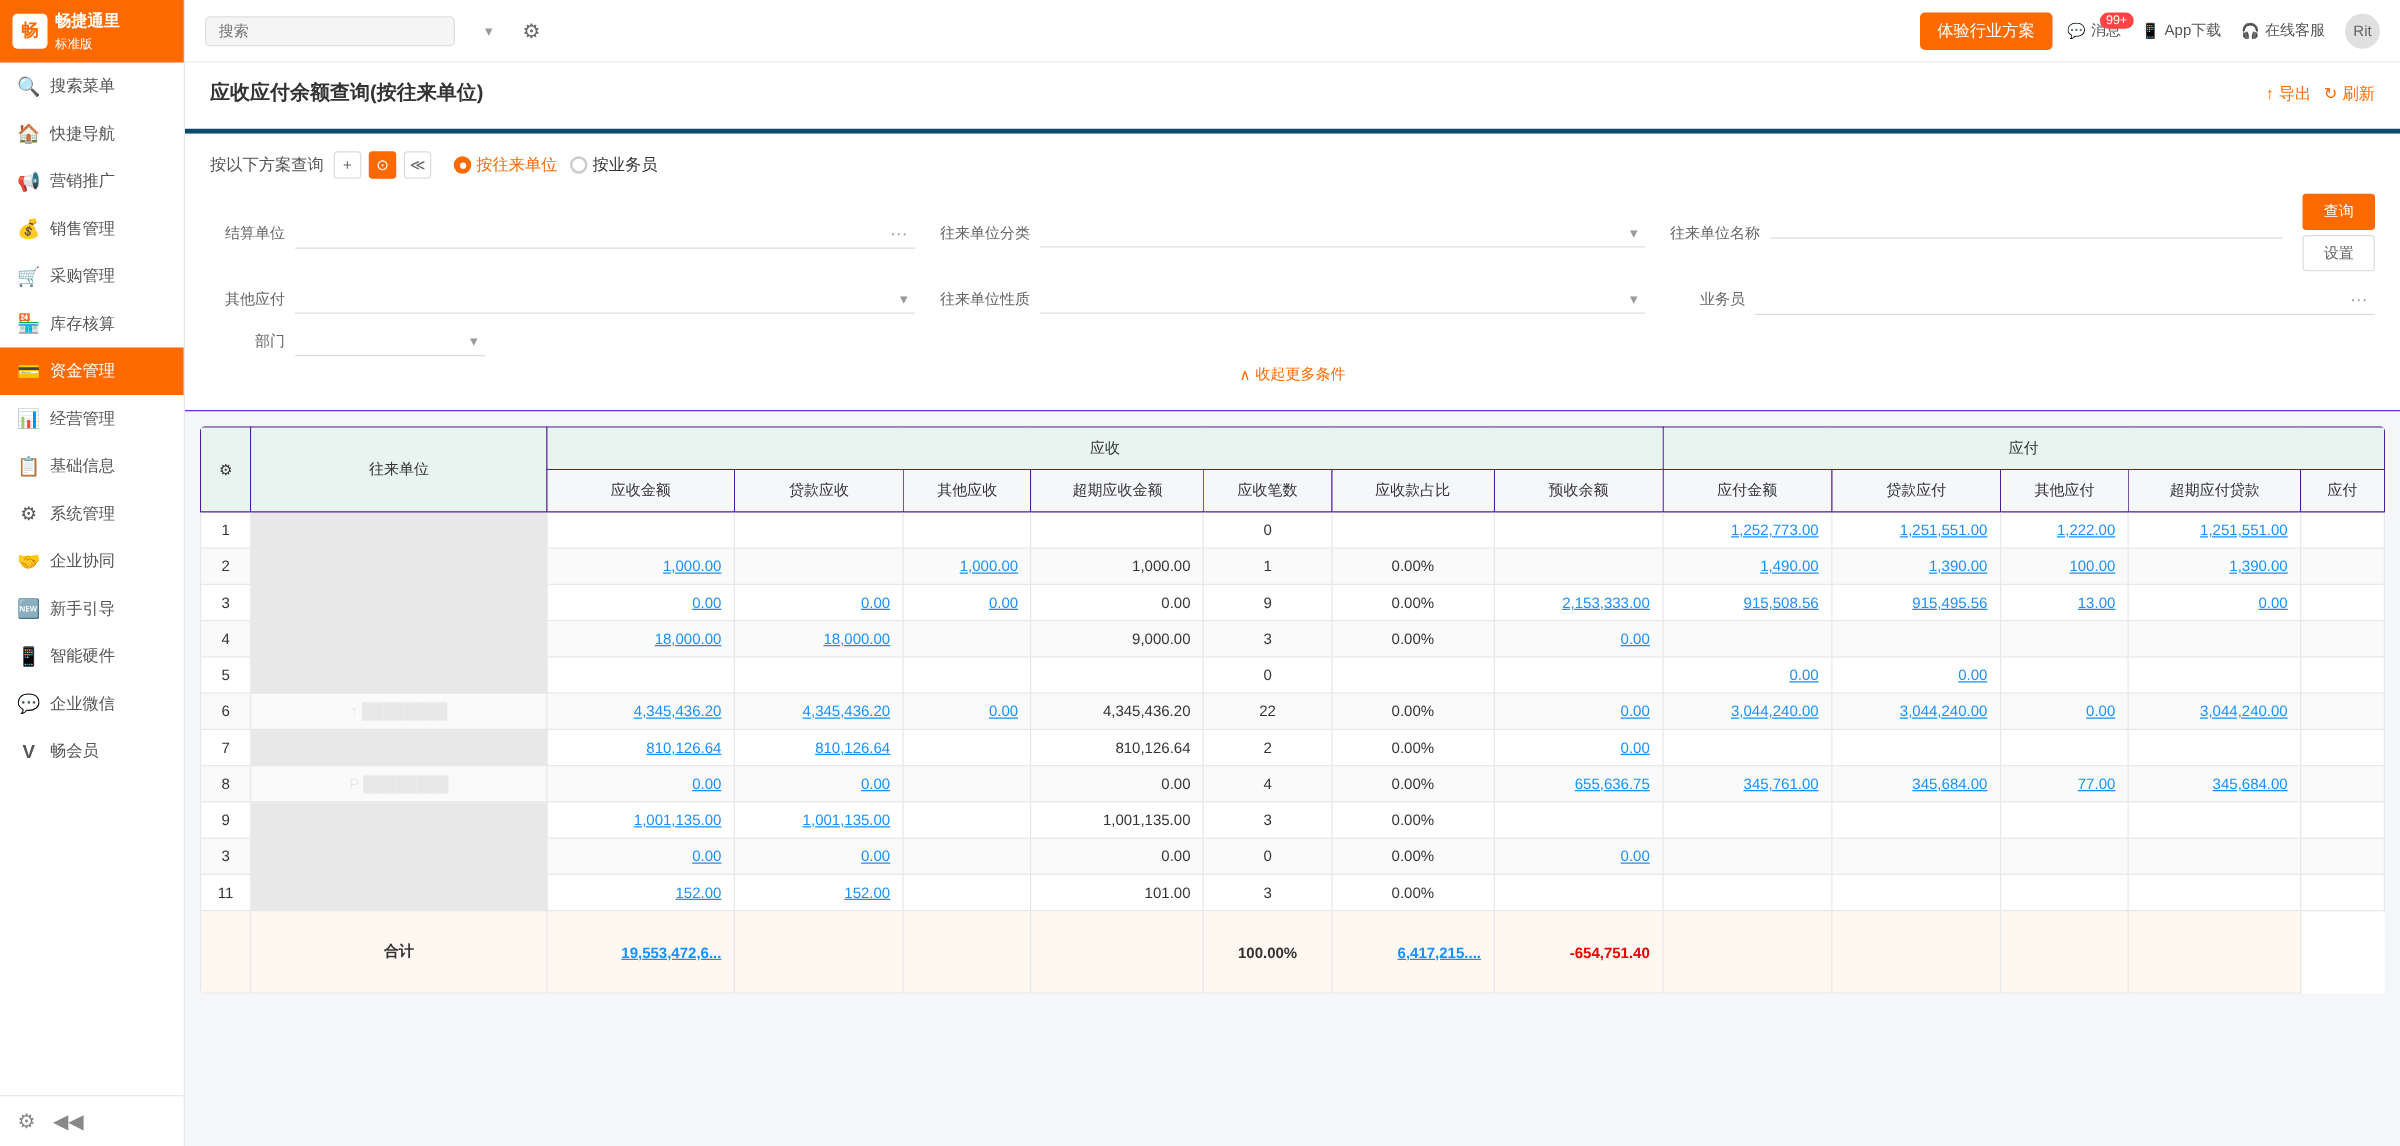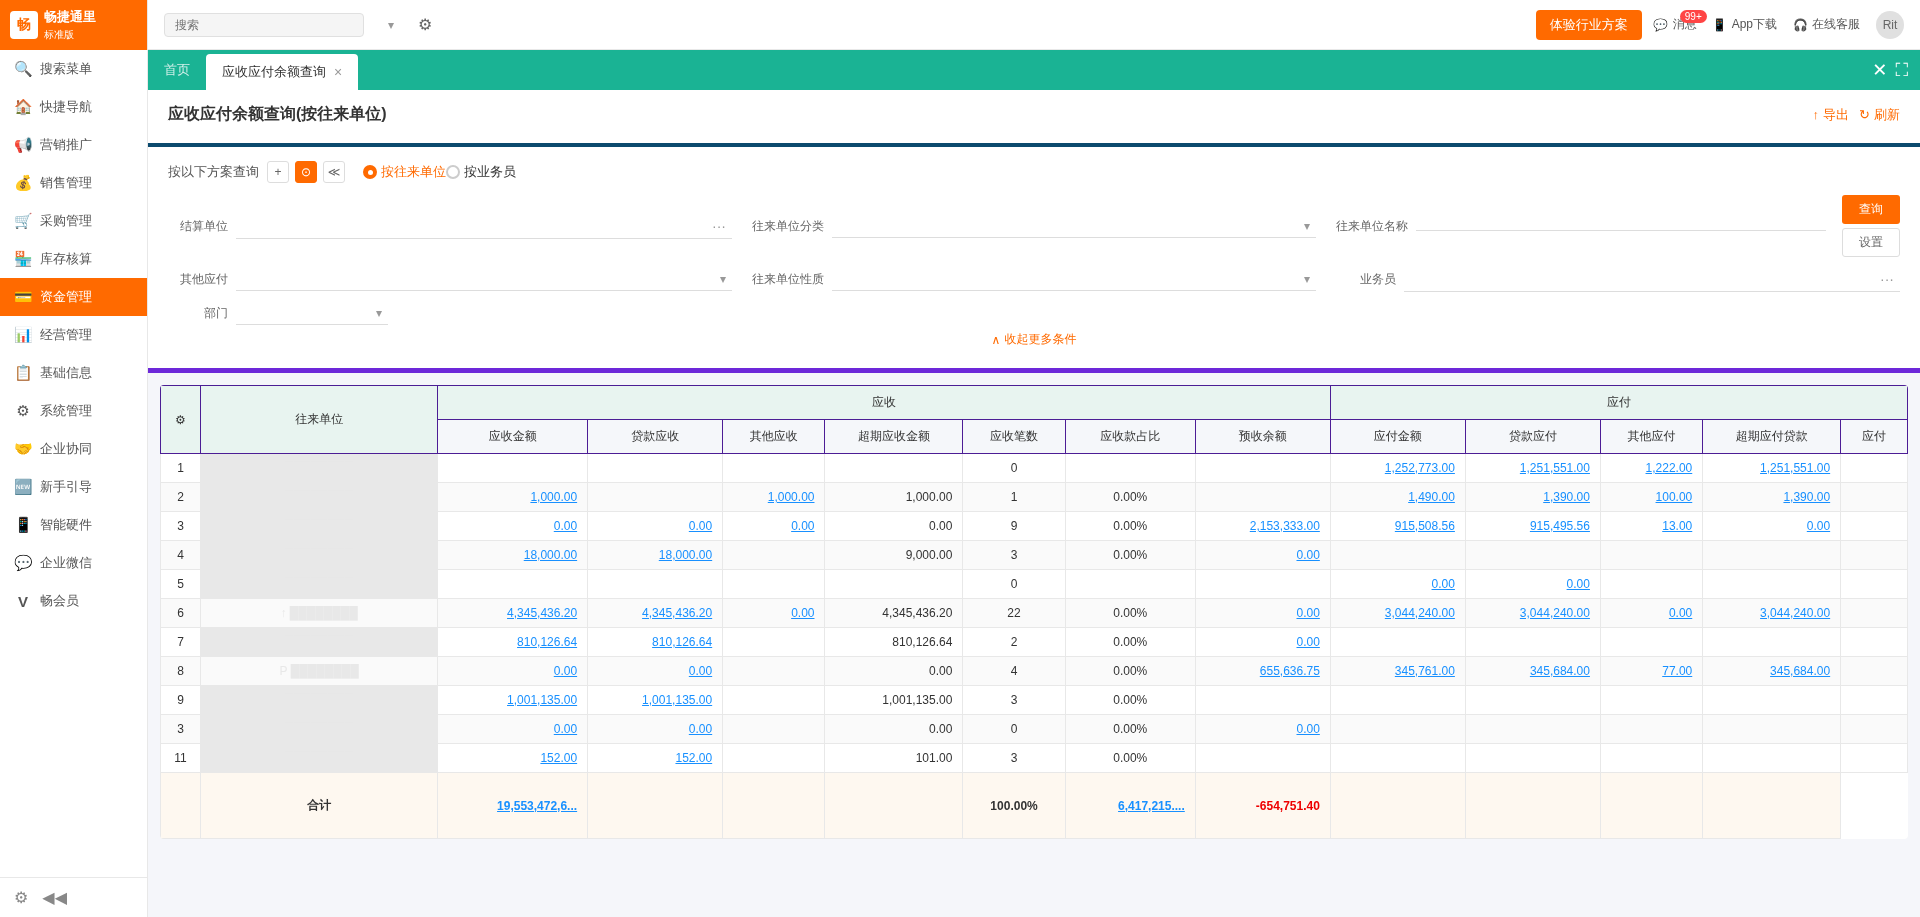--- a/index.html
+++ b/index.html
@@ -49,26 +49,26 @@
     
     .page-content { flex: 1; overflow-y: auto; background: #f5f6fa; padding: 0; }
 
     
     .page-header { background: #fff; padding: 14px 20px 18px; display: flex; align-items: center; justify-content: space-between; border-bottom: 4px solid #0c4a6e; }
     .page-title { font-size: 16px; font-weight: bold; color: #333; }
     .page-header-actions { display: flex; gap: 10px; align-items: center; }
     .header-action-btn { display: flex; align-items: center; gap: 4px; color: #ff6a00; cursor: pointer; font-size: 13px; background: none; border: none; }
 
     
-    .filter-area { background: #fff; padding: 14px 20px; border-bottom: 5px solid #6d28d9; }
+    .filter-area { background: #fff; padding: 14px 20px; border-bottom: 1px solid #6d28d9; }
     .filter-scheme { display: flex; align-items: center; gap: 8px; margin-bottom: 12px; }
     .filter-scheme-label { color: #555; font-size: 13px; }
     .filter-scheme-icons { display: flex; gap: 6px; align-items: center; }
     .scheme-icon-btn { width: 22px; height: 22px; border: 1px solid #ddd; border-radius: 3px; display: flex; align-items: center; justify-content: center; cursor: pointer; color: #666; font-size: 12px; }
-    .scheme-options { display: flex; margin-left: 10px; }
+    .scheme-options { display: flex; gap: 10px; margin-left: 10px; }
     .scheme-option { display: flex; align-items: center; gap: 4px; cursor: pointer; font-size: 13px; }
     .scheme-option.active { color: #ff6a00; }
 
     .filter-row { display: grid; grid-template-columns: 1fr 1fr 1fr; gap: 10px 20px; margin-bottom: 10px; align-items: center; }
     .filter-field { display: flex; align-items: center; gap: 8px; }
     .filter-label { color: #666; font-size: 12px; white-space: nowrap; min-width: 60px; text-align: right; }
     .filter-input { flex: 1; border: none; border-bottom: 1px solid #ddd; padding: 4px 6px; font-size: 12px; color: #333; background: transparent; outline: none; display: flex; align-items: center; justify-content: space-between; }
     .filter-dots { color: #999; font-size: 14px; cursor: pointer; }
     .filter-chevron { color: #999; font-size: 12px; cursor: pointer; }
 
@@ -193,33 +193,20 @@
         <div class="topbar-service">
           <span>🎧</span>
           <span>在线客服</span>
         </div>
         <div class="topbar-user" style="display:flex;align-items:center;justify-content:center;font-size:12px;color:#666;background:#e0e0e0;width:28px;height:28px;border-radius:50;">
           <span>Rit</span>
         </div>
       </div>
     </div>
 
-    <div class="tabbar">
-      <div class="tab">
-        <span>首页</span>
-      </div>
-      <div class="tab active">
-        <span>应收应付余额查询</span>
-        <span class="close-icon">×</span>
-      </div>
-      <div class="tabbar-actions">
-        <button class="tabbar-action-btn">✕</button>
-        <button class="tabbar-action-btn">⛶</button>
-      </div>
-    </div>
 
     <div class="page-content">
 
       <div class="page-header">
         <h2 class="page-title">应收应付余额查询(按往来单位)</h2>
         <div class="page-header-actions">
           <button class="header-action-btn">
             <span>↑</span>
             <span>导出</span>
           </button>

